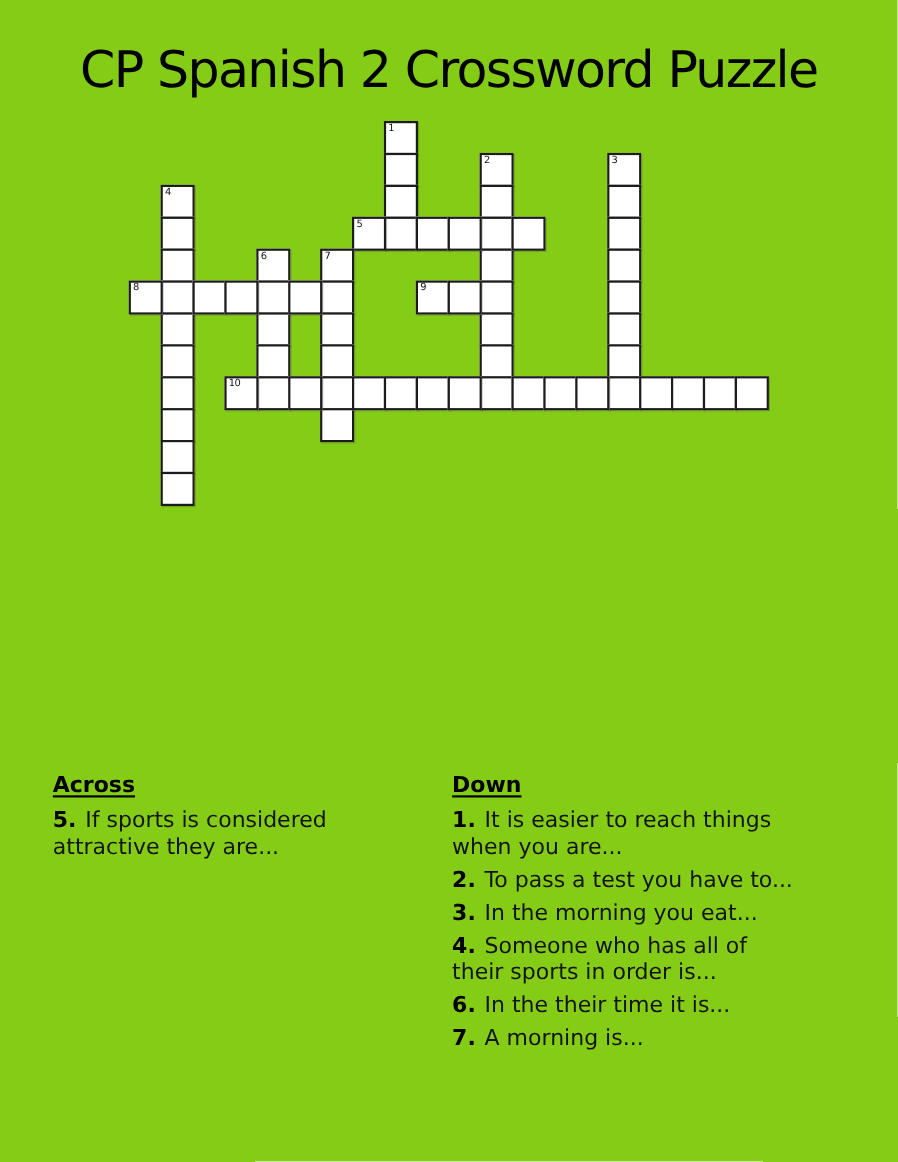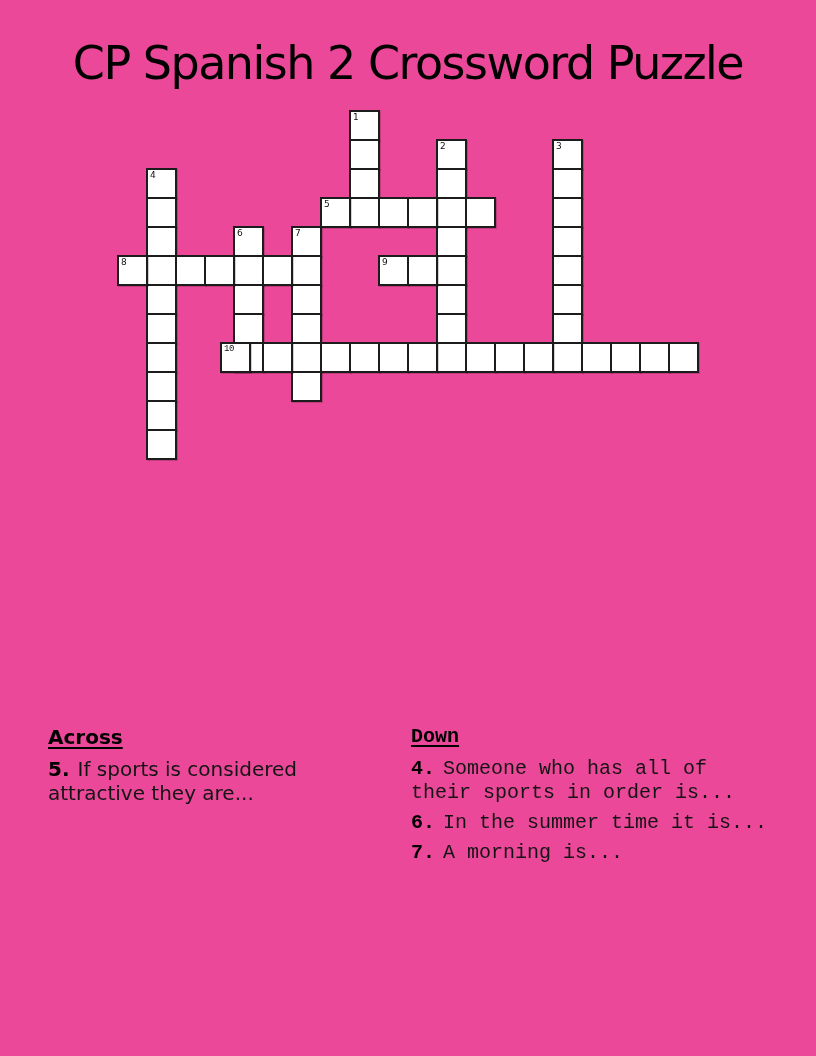--- a/index.html
+++ b/index.html
@@ -4,21 +4,21 @@
 <style>
   html, body {
     margin: 0;
     padding: 0;
     background: #ffffff;
   }
   .page {
     position: relative;
     width: 816px;
     height: 1056px;
-    background: #ec4899;
+    background: #84cc16;
     overflow: hidden;
     font-family: "DejaVu Sans", "Liberation Sans", sans-serif;
     color: #1a1a1a;
   }
   .title {
     position: absolute;
     top: 36px;
     left: 0;
     width: 816px;
     margin: 0;
@@ -58,24 +58,23 @@
     position: absolute;
     top: 701px;
     left: 0;
     width: 816px;
     font-size: 20px;
     line-height: 24px;
   }
   .clue-col {
     position: absolute;
     top: 0;
-    margin-top: 24px;
   }
   .clue-col.across { left: 48px;  width: 356px; }
-  .clue-col.down   { left: 411px; width: 380px; font-family: Liberation Mono, monospace; }
+  .clue-col.down   { left: 411px; width: 380px; }
   .clue-heading {
     margin: 0 0 8px 0;
     font-size: 20px;
     line-height: 24px;
     font-weight: bold;
     color: #000000;
     text-decoration: underline;
     text-decoration-thickness: 2px;
     text-underline-offset: 3px;
   }
@@ -161,21 +160,21 @@
       <div class="cell" style="left: 117px; top: 255px;">
         <span class="num">8</span>
       </div>
       <div class="cell" style="left: 175px; top: 255px;"></div>
       <div class="cell" style="left: 204px; top: 255px;"></div>
       <div class="cell" style="left: 262px; top: 255px;"></div>
       <div class="cell" style="left: 378px; top: 255px;">
         <span class="num">9</span>
       </div>
       <div class="cell" style="left: 407px; top: 255px;"></div>
-      <div class="cell" style="left: 220px; top: 342px; font-family: Liberation Mono, monospace;">
+      <div class="cell" style="left: 204px; top: 342px;">
         <span class="num">10</span>
       </div>
       <div class="cell" style="left: 262px; top: 342px;"></div>
       <div class="cell" style="left: 320px; top: 342px;"></div>
       <div class="cell" style="left: 349px; top: 342px;"></div>
       <div class="cell" style="left: 378px; top: 342px;"></div>
       <div class="cell" style="left: 407px; top: 342px;"></div>
       <div class="cell" style="left: 465px; top: 342px;"></div>
       <div class="cell" style="left: 494px; top: 342px;"></div>
       <div class="cell" style="left: 523px; top: 342px;"></div>
@@ -189,20 +188,24 @@
     <div class="clue-col across">
       <h2 class="clue-heading">Across</h2>
       <div>
           <p class="clue"><span class="num">5.</span><span class="txt">If sports is considered
 attractive they are...</span></p>
         </div>
     </div>
     <div class="clue-col down">
       <h2 class="clue-heading">Down</h2>
       <div>
+          <p class="clue"><span class="num">1.</span><span class="txt">It is easier to reach things
+when you are...</span></p>
+          <p class="clue"><span class="num">2.</span><span class="txt">To pass a test you have to...</span></p>
+          <p class="clue"><span class="num">3.</span><span class="txt">In the morning you eat...</span></p>
           <p class="clue"><span class="num">4.</span><span class="txt">Someone who has all of
 their sports in order is...</span></p>
-          <p class="clue"><span class="num">6.</span><span class="txt">In the summer time it is...</span></p>
+          <p class="clue"><span class="num">6.</span><span class="txt">In the their time it is...</span></p>
           <p class="clue"><span class="num">7.</span><span class="txt">A morning is...</span></p>
         </div>
     </div>
   </div>
 </div>
 
 </body></html>

